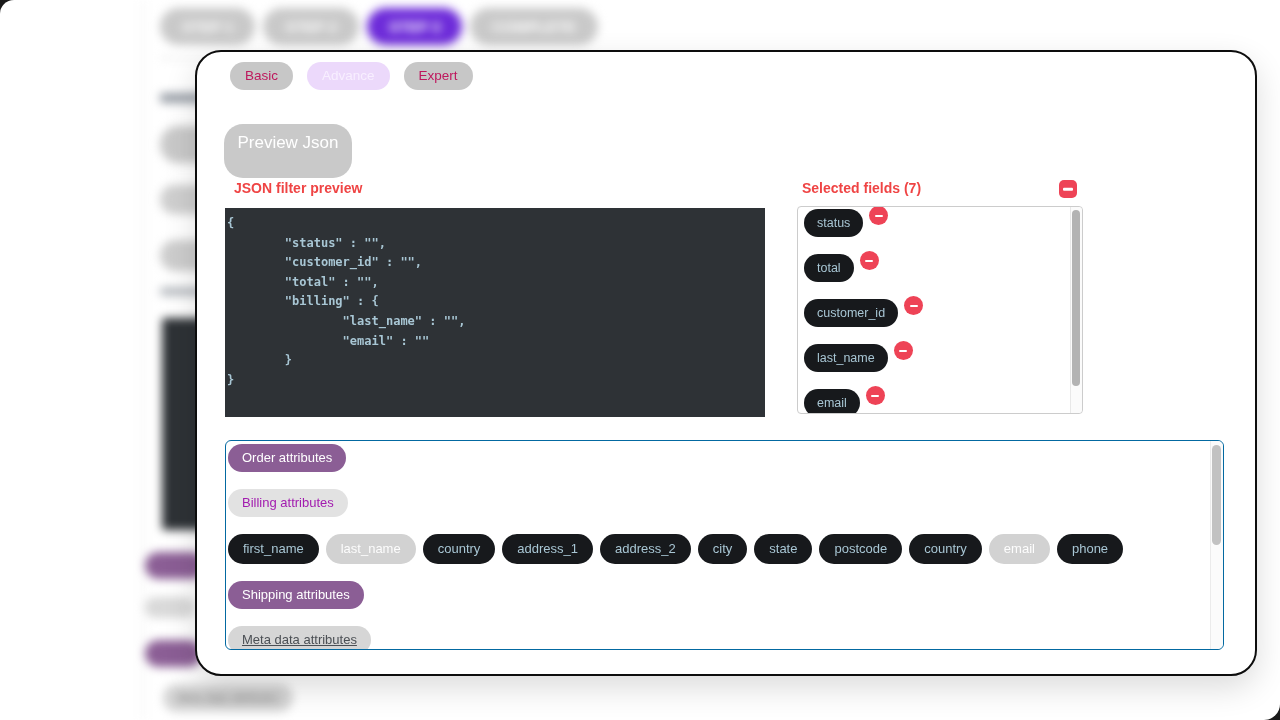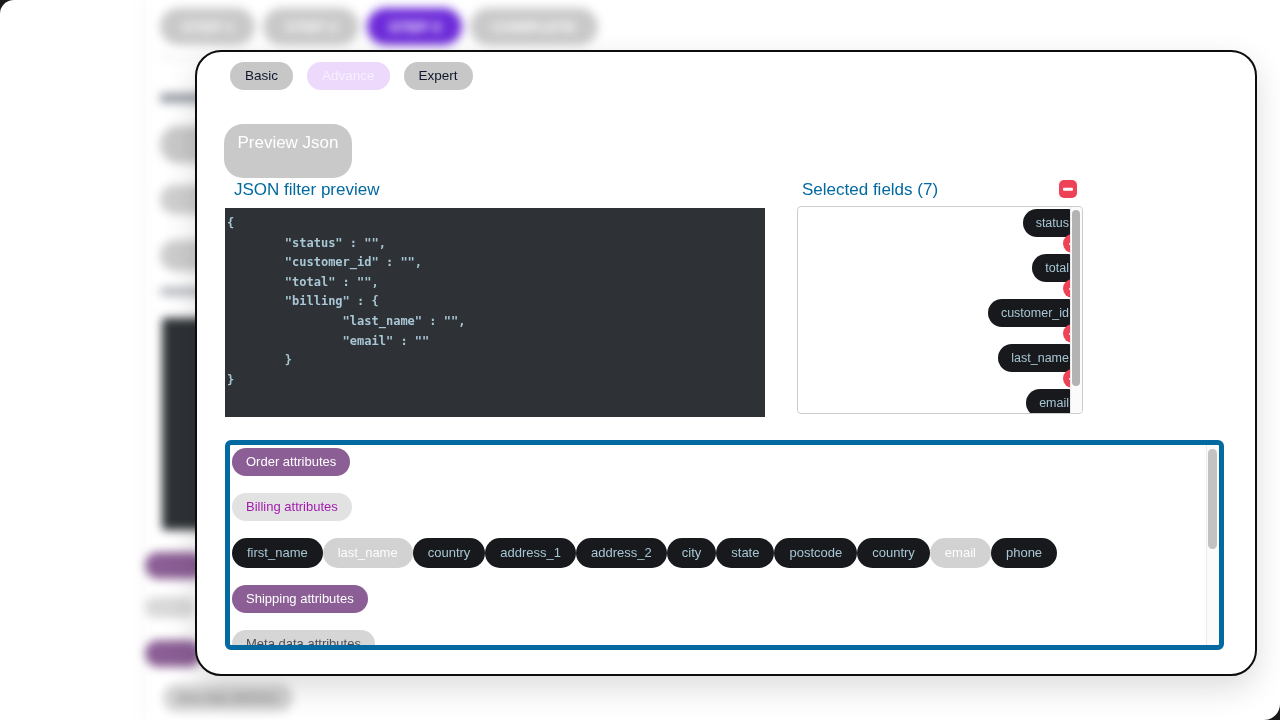--- a/index.html
+++ b/index.html
@@ -29,65 +29,65 @@
   .bg-meta-pill { position:absolute; left:163px; top:684px; height:28px; line-height:28px;
     padding:0 14px; border-radius:14px; background:#d4d4d4; color:#6b6b6b; font-size:11.5px; }
 
   
   .modal { position:absolute; left:195px; top:50px; width:1062px; height:626px;
     background:#ffffff; border:2px solid #0d0d0d; border-radius:26px;
     box-shadow:0 12px 32px rgba(0,0,0,0.14); }
 
   .tabs { position:absolute; left:33px; top:10px; display:flex; gap:14px; }
   .tab { height:28px; line-height:28px; padding:0 15px; border-radius:14px;
-    background:#c7c7c7; color:#0f172a; font-size:13.5px; cursor:default; }
+    background:#c7c7c7; color:#be185d; font-size:13.5px; cursor:default; }
   .tab.active { background:#ecd9fb; color:#f8efff; }
 
   .preview-btn { position:absolute; left:27px; top:72px; width:128px; height:54px;
     border-radius:19px; background:#c9c9c9; color:#ffffff; font-size:17px;
     text-align:center; line-height:38px; }
 
-  .section-title { position:absolute; font-size:17px; font-weight:normal; color:#0369a1; }
+  .section-title { position:absolute; font-size:14px; font-weight:bold; color:#ef4444; }
   .t-json { left:37px; top:128px; }
   .t-sel  { left:605px; top:128px; }
 
   .code-block { position:absolute; left:28px; top:156px; width:540px; height:209px;
     background:#2e3236; padding:6px 0 0 2px; overflow:hidden; }
   .code-line { white-space:pre; font-family:"DejaVu Sans Mono", monospace;
     font-weight:bold; font-size:12px; line-height:19.6px; color:#a8c6d4; }
 
   .remove-all-btn { position:absolute; left:862px; top:128px; width:18px; height:18px;
     border-radius:5px; background:#ee4356; }
   .minus-bar { position:absolute; left:50%; top:50%; transform:translate(-50%,-50%);
     width:10px; height:2.5px; background:#ffffff; border-radius:1px; }
 
   .sel-box { position:absolute; left:600px; top:154px; width:286px; height:208px;
     border:1px solid #cccccc; border-radius:4px; background:#ffffff;
     overflow:hidden; padding:2px 0 0 6px; }
-  .sel-row { display:flex; align-items:flex-end; margin-bottom:17px; height:28px;flex-direction:column; }
+  .sel-row { display:flex; align-items:flex-start; margin-bottom:17px; height:28px; }
   .dark-pill { height:28px; line-height:28px; padding:0 13px; border-radius:14px;
     background:#17191c; color:#a8c6d4; font-size:12.5px; }
   .minus-badge { position:relative; width:19px; height:19px; border-radius:50%;
     background:#ee4356; margin-left:6px; margin-top:-3px; flex:0 0 auto; }
   .minus-badge .minus-bar { width:8px; height:2px; }
   .sel-scroll { position:absolute; right:0; top:0; bottom:0; width:12px;
     background:#fbfbfb; border-left:1px solid #e8e8e8; border-radius:0 3px 3px 0; }
   .sel-thumb { position:absolute; right:2px; top:3px; width:8px; height:176px;
     background:#b3b3b3; border-radius:4px; }
 
   .attr-panel { position:absolute; left:28px; top:388px; width:999px; height:210px;
-    border:5px solid #0369a1; border-radius:6px; background:#ffffff;
+    border:1px solid #0369a1; border-radius:6px; background:#ffffff;
     overflow:hidden; padding:3px 20px 0 2px; }
   .group-pill { display:inline-block; height:28px; line-height:28px; padding:0 14px;
     border-radius:14px; font-size:13px; }
   .g-active { background:#8b5e95; color:#ffffff; }
   .g-inactive { background:#e2e2e2; color:#a21caf; }
   .g-plain { background:#d6d6d6; color:#4b4f54;text-decoration:underline; }
   .panel-row { margin-bottom:17px; }
-  .fields-row { display:flex; gap:0; margin-bottom:17px; }
+  .fields-row { display:flex; gap:7px; margin-bottom:17px; }
   .field-pill { height:30px; line-height:30px; padding:0 15px; border-radius:15px;
     background:#17191c; color:#a8c6d4; font-size:13px; }
   .field-pill.selected { background:#d2d2d2; color:#fdfdfd; }
   .panel-scroll { position:absolute; right:0; top:0; bottom:0; width:13px;
     background:#fbfbfb; border-left:1px solid #ebebeb; border-radius:0 5px 5px 0; }
   .panel-thumb { position:absolute; right:2px; top:4px; width:9px; height:100px;
     background:#c2c2c2; border-radius:5px; }
 </style>
 </head>
 <body>

